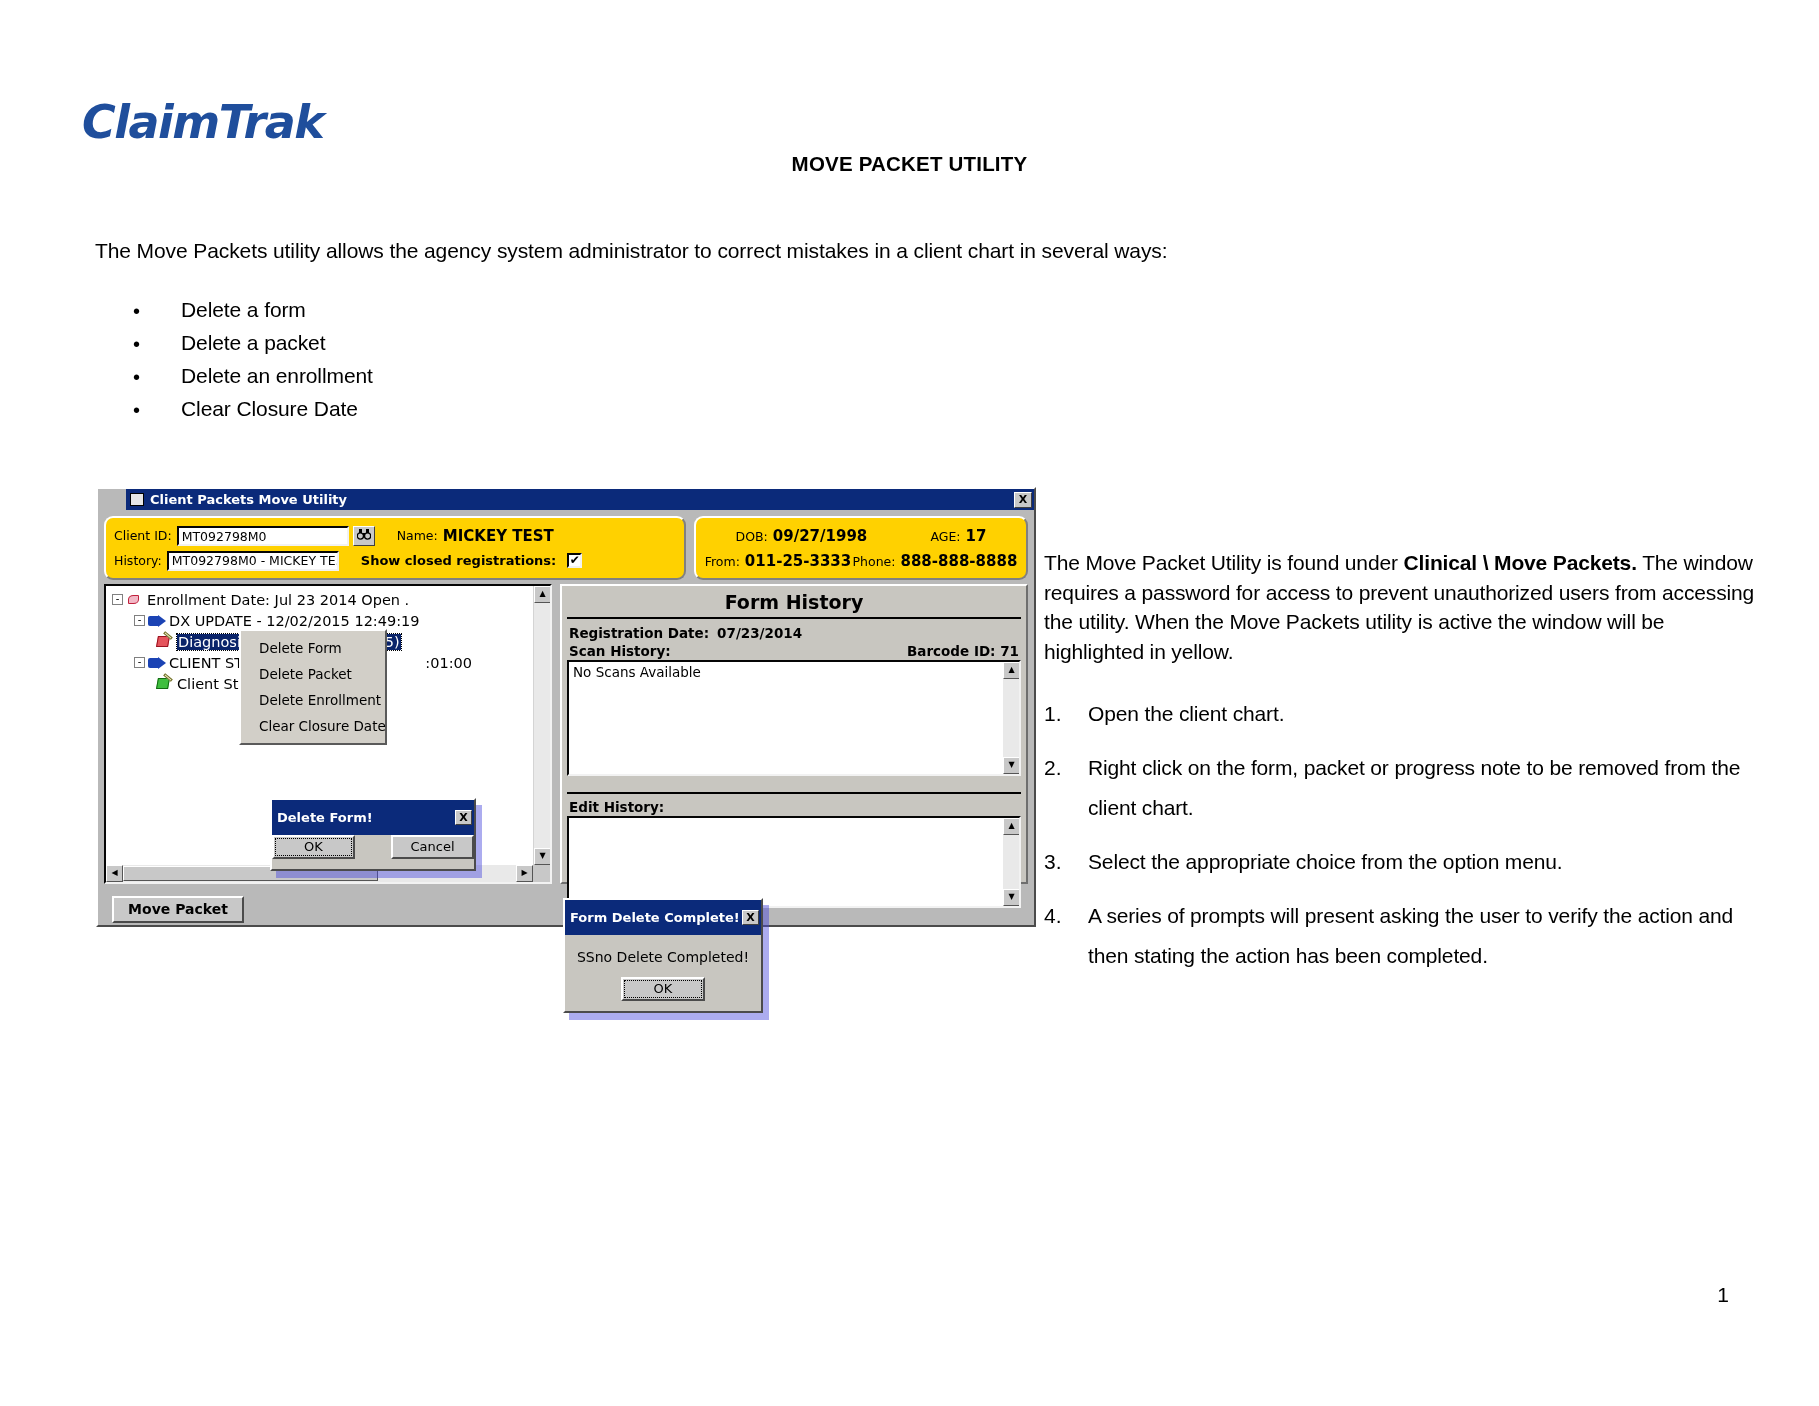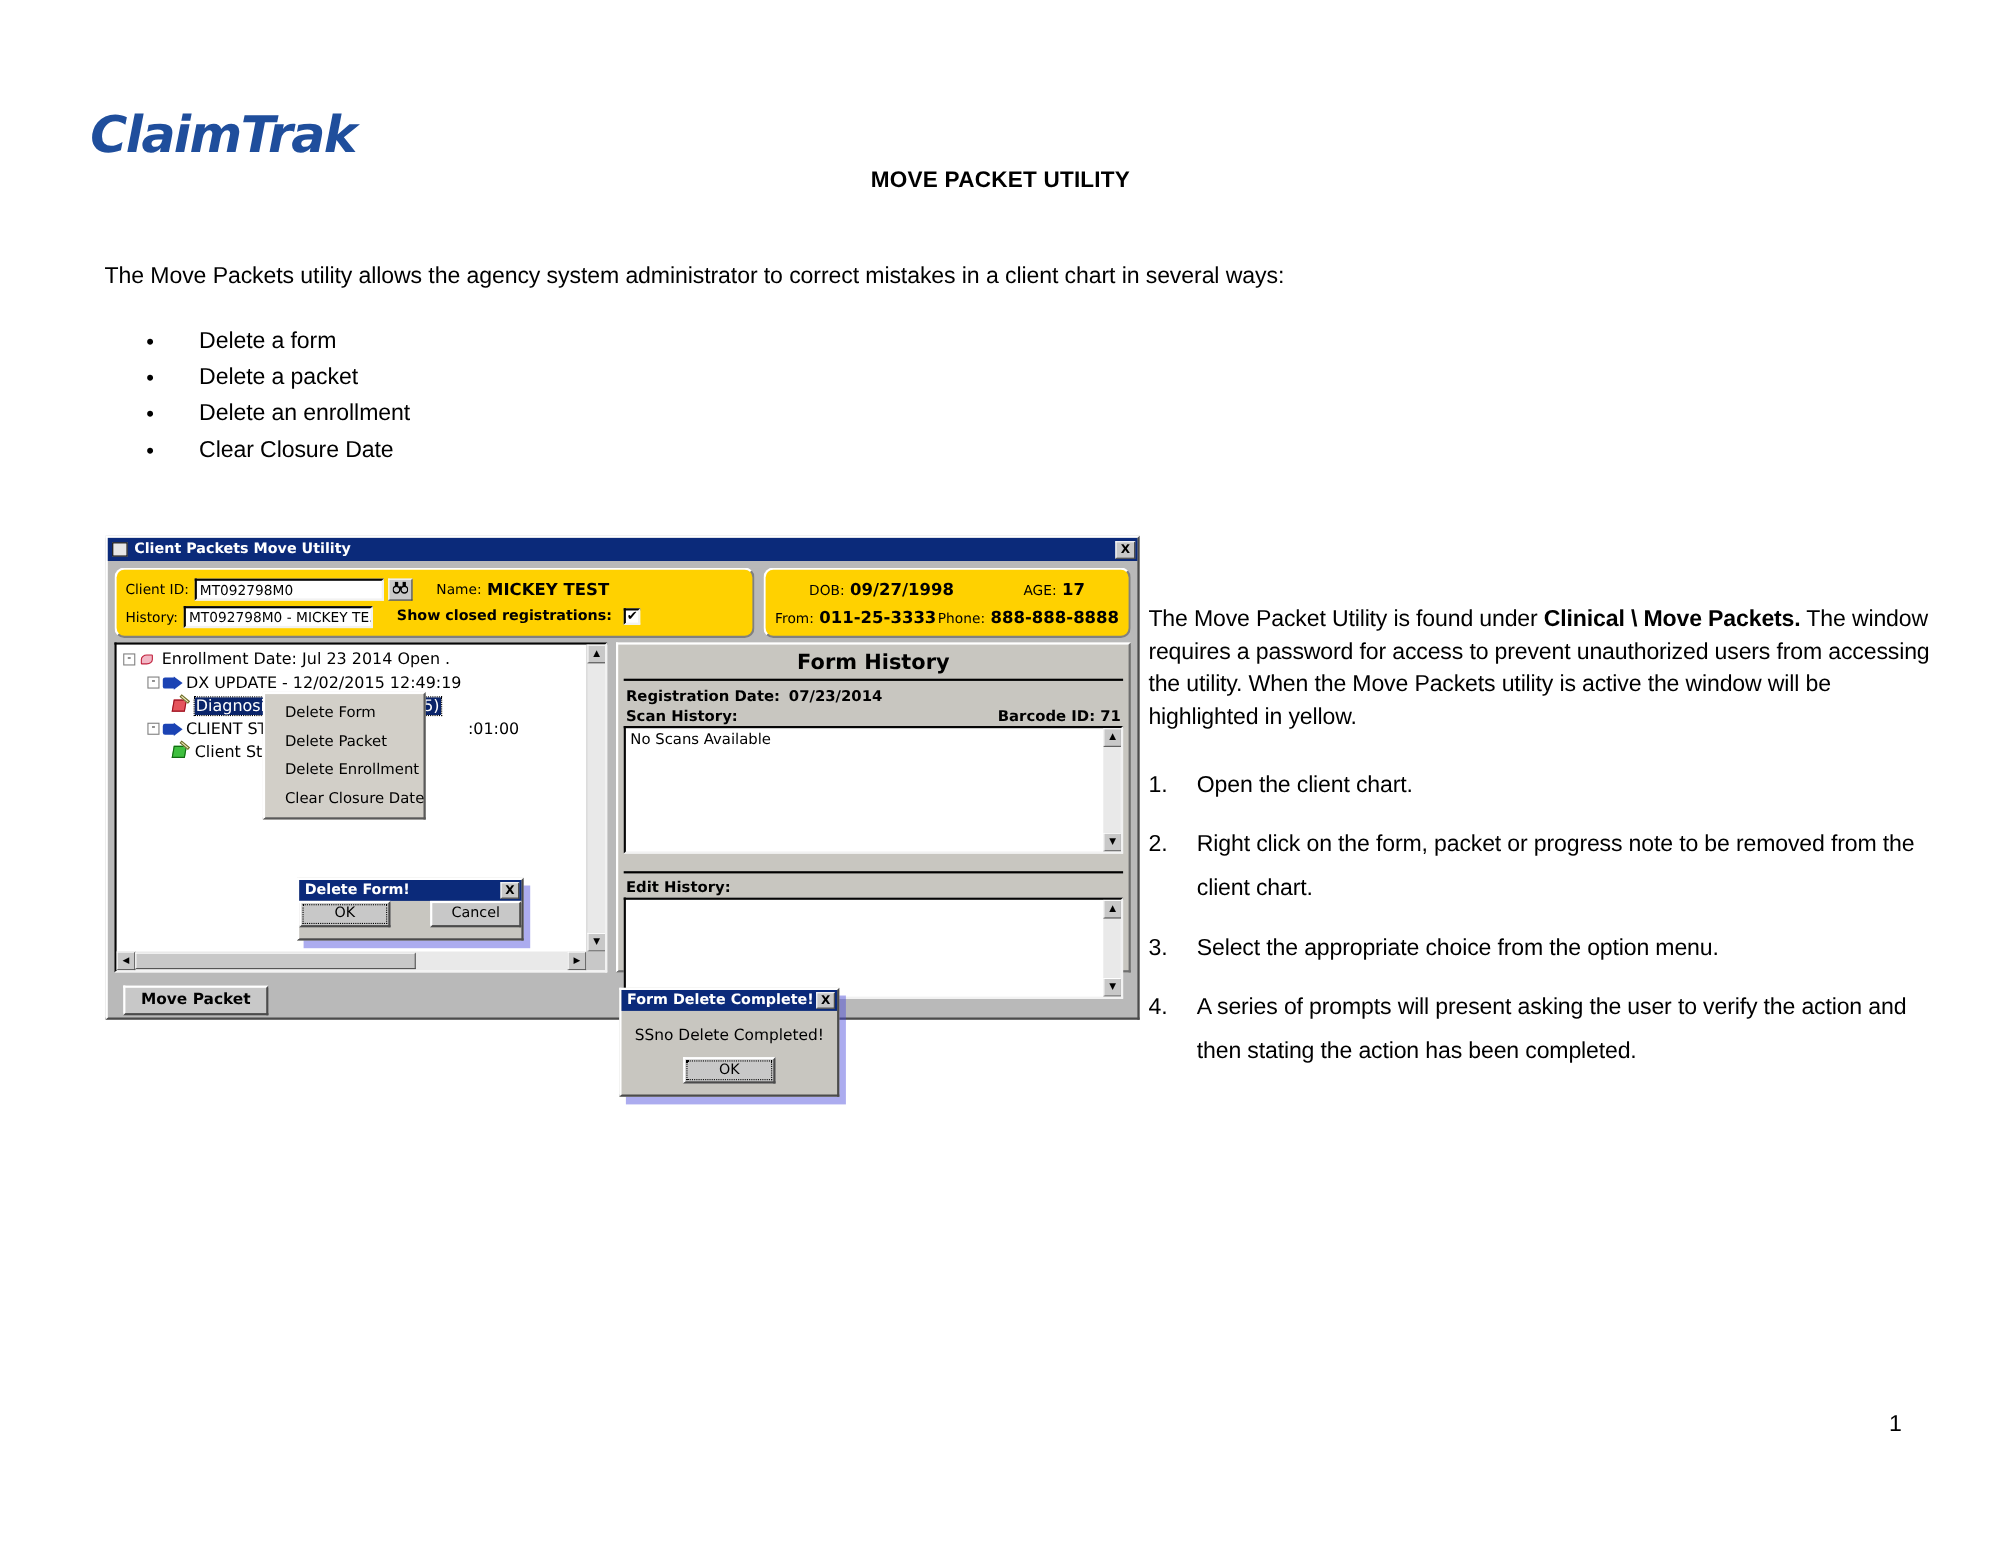--- a/index.html
+++ b/index.html
@@ -125,20 +125,21 @@
     font-family: "DejaVu Sans", sans-serif;
   }
 
   .titlebar {
     height: 21px;
     background: #0B2A7A;
     display: flex;
     align-items: center;
     padding: 0 2px 0 4px;
     box-sizing: border-box;
+    margin-left: 28px;
   }
   .titlebar-icon {
     width: 14px;
     height: 13px;
     background: #e6e6e6;
     border: 1px solid #000;
     box-sizing: border-box;
     margin-right: 6px;
   }
   .titlebar-text {
@@ -495,21 +496,21 @@
     position: absolute;
     background: #c8c6c0;
     border: 2px solid #ffffff;
     border-right-color: #4b4b4b;
     border-bottom-color: #4b4b4b;
     box-sizing: border-box;
     font-family: "DejaVu Sans", sans-serif;
     box-shadow: 6px 7px 0 rgba(70,70,220,0.45);
   }
   .dlg-title {
-    height: 19px;
+    height: 35px;
     background: #0B2A7A;
     display: flex;
     align-items: center;
     justify-content: space-between;
     padding: 0 2px 0 5px;
     box-sizing: border-box;
   }
   .dlg-title span {
     color: #fff;
     font-size: 13px;

